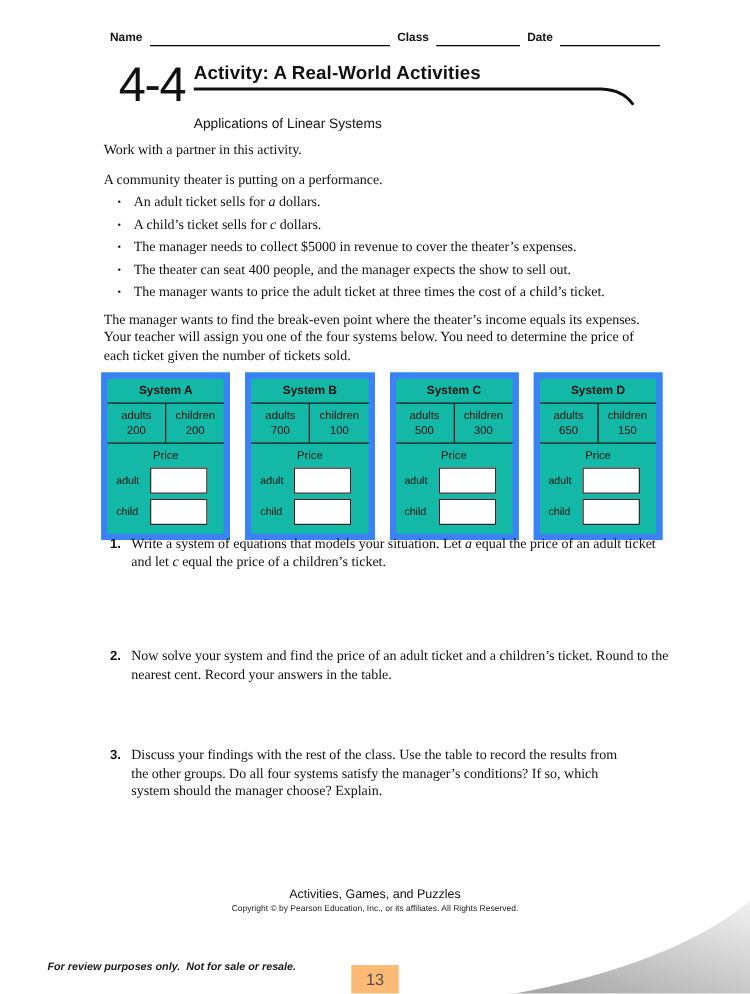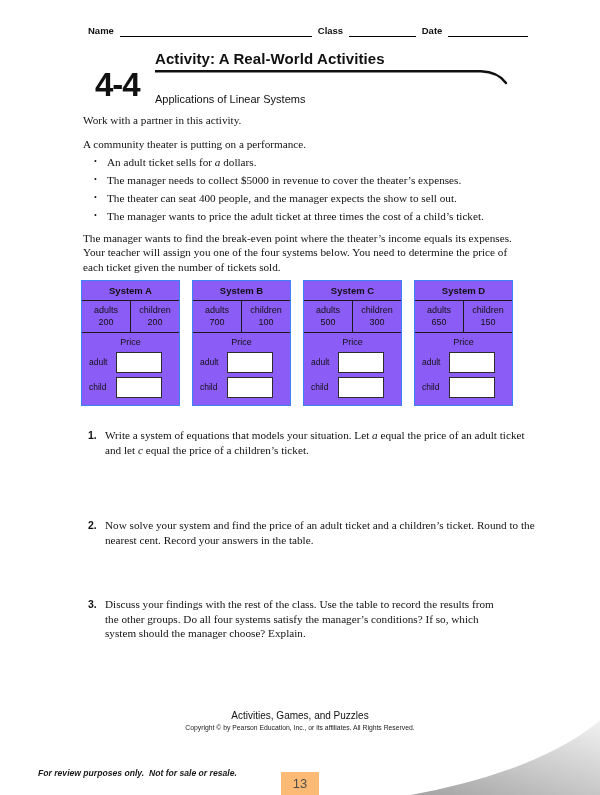--- a/index.html
+++ b/index.html
@@ -17,22 +17,22 @@
   }
   .topline .lbl{line-height:12px;}
   .fill-line{border-bottom:1.2px solid #000;height:11px;}
   .line-name{flex:2.65;}
   .line-class{flex:0.92;}
   .line-date{flex:1.1;}
 
   
   .lesson{position:absolute;top:50px;left:95px;display:flex;}
   .lesson-number{
-    font-family:"Liberation Sans",sans-serif;font-size:33px;font-weight:700;
-    line-height:38px;width:60px;letter-spacing:-1px;margin-top:16px;
+    font-family:"Liberation Sans",sans-serif;font-size:39px;font-weight:400;
+    line-height:38px;width:60px;letter-spacing:-1px;margin-top:0;
   }
   .lesson-right{width:360px;}
   .lesson-title{
     font-family:"Liberation Sans",sans-serif;font-size:15px;font-weight:700;
     line-height:18px;letter-spacing:0.1px;
   }
   .lesson-rule{display:block;margin-top:1px;}
   .lesson-subtitle{
     font-family:"Liberation Sans",sans-serif;font-size:11px;line-height:13px;margin-top:8px;
   }
@@ -47,21 +47,21 @@
   ul.bullets li::before{
     content:"•";font-size:8px;line-height:14.5px;width:13px;flex:0 0 13px;color:#111;
   }
   .b-text{width:418px;}
   .it{font-style:italic;}
   .task-para{margin-top:7px !important;width:437px;}
 
   
   .systems{display:flex;gap:12px;margin-top:6px;margin-left:-2px;}
   .sys-table{
-    width:97px;border:1px solid #3b82f6;background:#8b5cf6;
+    width:97px;border:5px solid #3b82f6;background:#14b8a6;
     font-family:"Liberation Sans",sans-serif;color:#111;
   }
   .sys-header{
     font-size:9.5px;font-weight:700;text-align:center;line-height:19px;height:19px;
     border-bottom:1px solid #1a1a1a;
   }
   .sys-counts{display:flex;border-bottom:1px solid #1a1a1a;}
   .count-cell{flex:1;text-align:center;font-size:9px;line-height:12px;padding:3px 0 4px;}
   .count-cell:first-child{border-right:1px solid #1a1a1a;}
   .sys-price{padding:3px 0 7px;}
@@ -127,20 +127,23 @@
   </div>
 </div>
 
 <div class="intro">
   <p class="p-partner">Work with a partner in this activity.</p>
   <p class="p-scenario">A community theater is putting on a performance.</p>
 
   <ul class="bullets">
     <li>
         <span class="b-text"><span>An adult ticket sells for </span><span class="it">a</span><span> dollars.</span></span>
+      </li>
+    <li>
+        <span class="b-text"><span>A child’s ticket sells for </span><span class="it">c</span><span> dollars.</span></span>
       </li>
     <li>
         <span class="b-text"><span>The manager needs to collect $5000 in revenue to cover the theater’s expenses.</span></span>
       </li>
     <li>
         <span class="b-text"><span>The theater can seat 400 people, and the manager expects the show to sell out.</span></span>
       </li>
     <li>
         <span class="b-text"><span>The manager wants to price the adult ticket at three times the cost of a child’s ticket.</span></span>
       </li>

